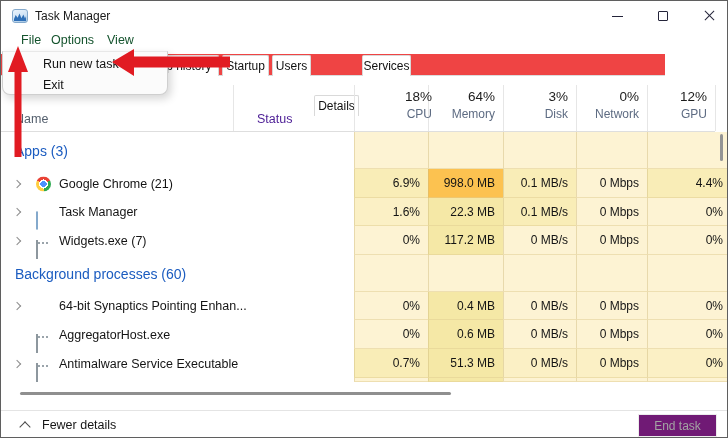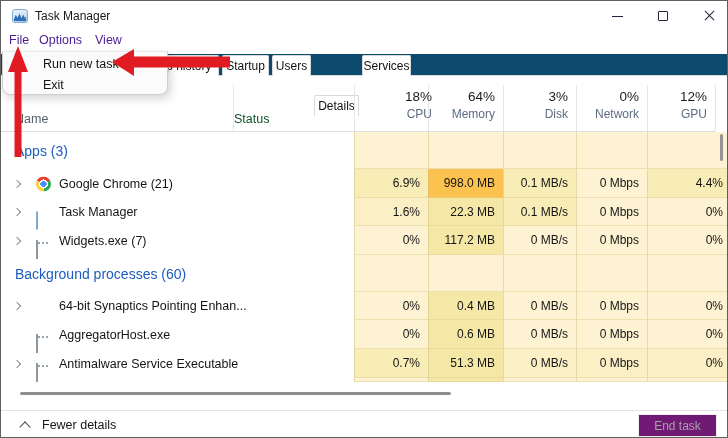--- a/index.html
+++ b/index.html
@@ -17,36 +17,36 @@
   .title-text { position:absolute; left:34px; top:8px; font-size:12px; color:#191919; }
   .win-btn { position:absolute; top:0; width:46px; height:30px; display:flex; align-items:center; justify-content:center; }
   .btn-min { left:593px; } .btn-max { left:639px; } .btn-close { left:685px; }
   .glyph-min { width:11px; border-top:1px solid #24243a; }
   .glyph-max { width:10px; height:10px; border:1px solid #24243a; border-radius:1px; }
   .glyph-close { position:relative; width:12px; height:12px; }
   .glyph-close i { position:absolute; left:0; top:5px; width:13px; height:1px; background:#24243a; display:block; }
   .glyph-close i.a { transform:rotate(45deg); } .glyph-close i.b { transform:rotate(-45deg); }
 
   
-  .menu-item { position:absolute; top:32px; font-size:12.5px; color:#4c1d95; }
+  .menu-item { position:absolute; top:32px; font-size:12.5px; color:#14532d;margin-left:12px; }
   .m-file { left:8px; } .m-options { left:38px; } .m-view { left:94px; }
 
   
-  .tabstrip { position:absolute; top:53px; left:0; width:728px; height:22px; border-bottom:1px solid #dcdcdc; background:#0c4a6e; }
+  .tabstrip { position:absolute; top:53px; left:0; width:664px; height:22px; border-bottom:1px solid #dcdcdc; background:#ef4444; }
   .tab { position:absolute; top:1px; height:21px; background:#fff; border:1px solid #d9d9d9; border-bottom:none;
          border-radius:2px 2px 0 0; font-size:12px; color:#111; display:flex; align-items:center; justify-content:center; }
   .tab-apph { left:143px; width:75px; } .tab-startup { left:221px; width:47px; }
   .tab-users { left:271px; width:39px; } .tab-details { left:313px; width:45px;margin-top:40px; } .tab-services { left:361px; width:49px; }
 
   
   .colsep { position:absolute; top:84px; width:1px; height:46px; background:#e6e6e6; }
   .cs1{left:232px;} .cs2{left:353px;} .cs3{left:427px;} .cs4{left:502px;} .cs5{left:575px;} .cs6{left:646px;} .cs7{left:714px;}
   .hdr-underline { position:absolute; top:130px; left:0; width:714px; height:1px; background:#dedede; }
   .hdr-name { position:absolute; left:14px; top:111px; font-size:12.5px; color:#55606e; }
-  .hdr-status { position:absolute; left:233px; top:111px; font-size:12.5px; color:#14532d; }
+  .hdr-status { position:absolute; left:256px; top:111px; font-size:12.5px; color:#4c1d95; }
   .usage-col { position:absolute; top:87px; height:42px; text-align:right; padding-right:8px; }
   .u-cpu{left:365px;width:74px;} .u-mem{left:427px;width:75px;} .u-disk{left:502px;width:73px;}
   .u-net{left:575px;width:71px;} .u-gpu{left:646px;width:68px;}
   .u-pct { display:block; font-size:13.5px; color:#1c1c1c; line-height:18px; }
   .u-lbl { display:block; font-size:12px; color:#5d6b82; line-height:16px; }
 
   
   .tbody { position:absolute; top:130px; left:0; width:728px; height:251px; }
   .trow { position:absolute; left:0; width:714px; }
   .cell { position:absolute; top:0; bottom:0; display:flex; align-items:center; justify-content:flex-end;

